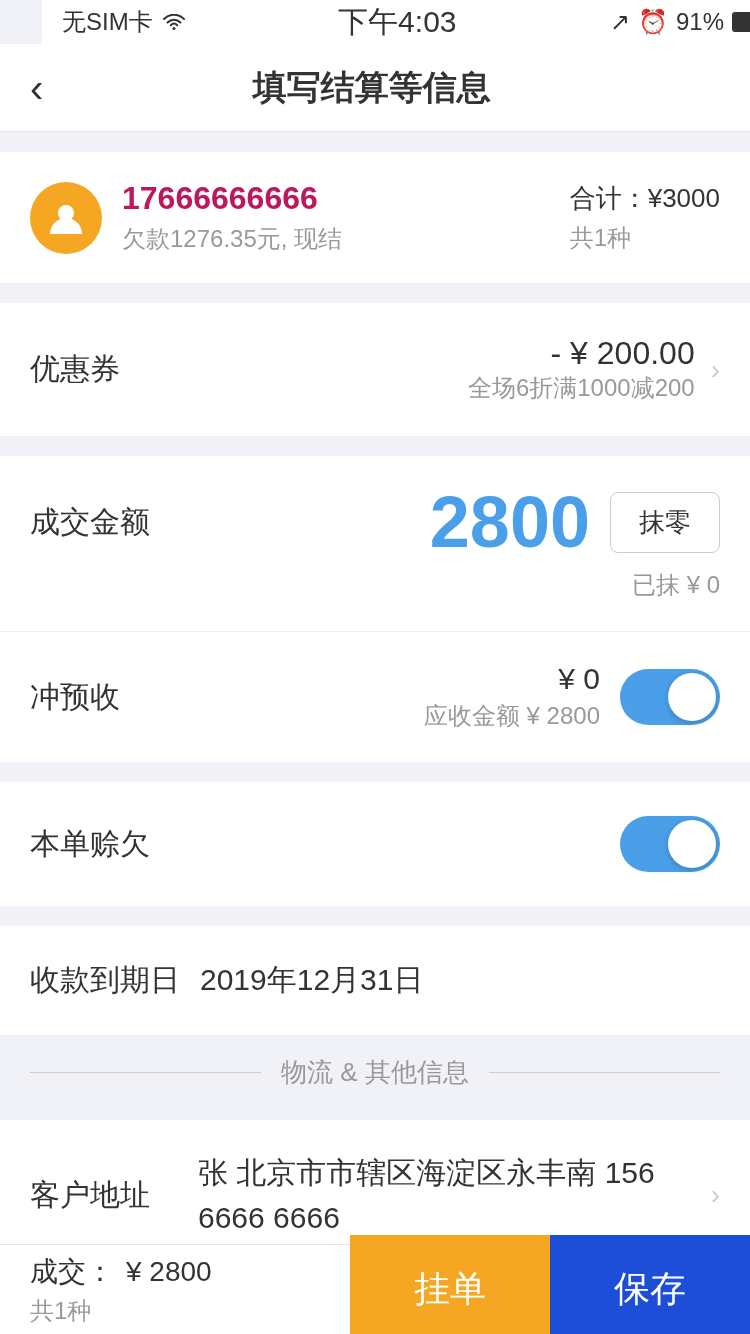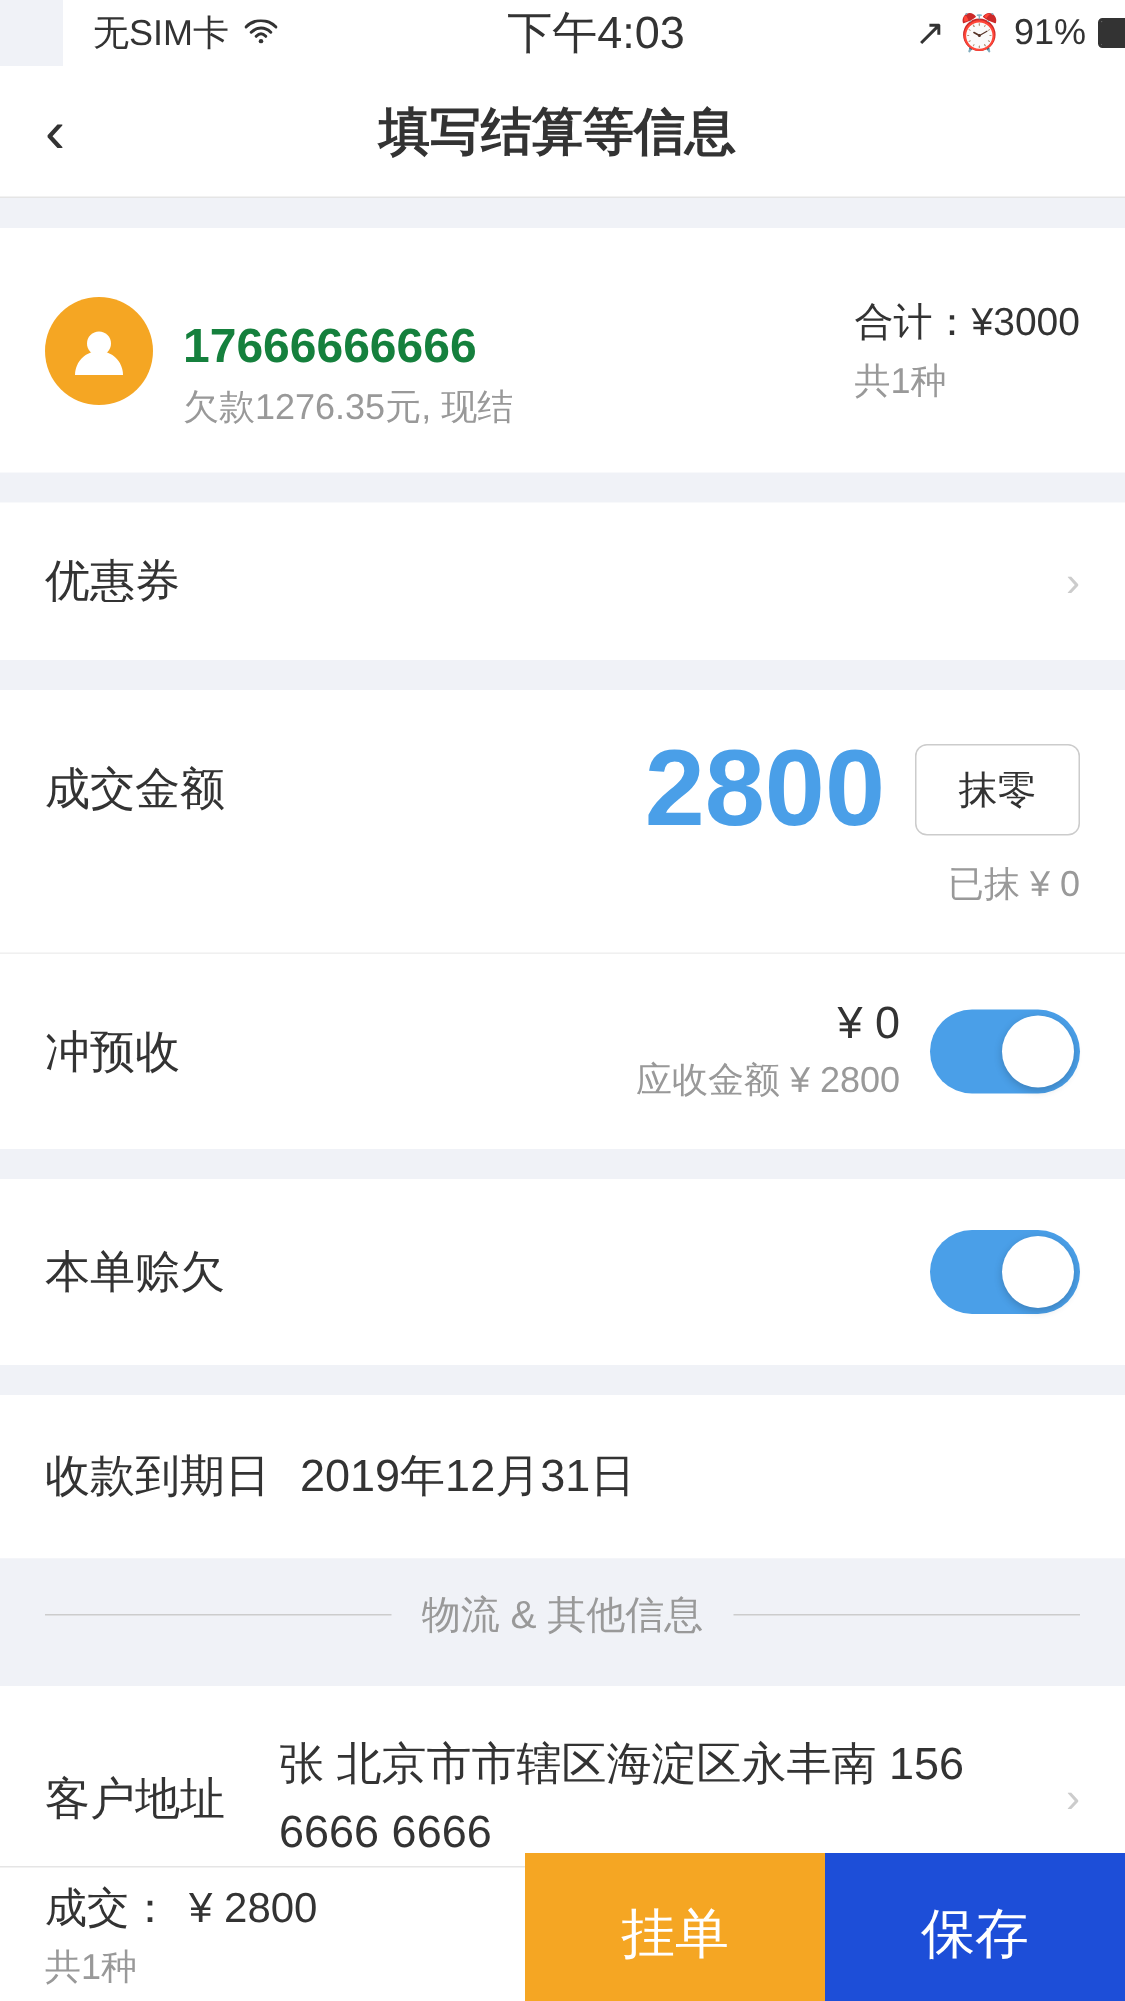--- a/index.html
+++ b/index.html
@@ -83,21 +83,21 @@
       align-items: center;
       gap: 20px;
     }
     .avatar {
       width: 72px; height: 72px; border-radius: 50%;
       background: #f5a623;
       display: flex; align-items: center; justify-content: center;
       color: #fff; font-size: 32px;
     }
     .customer-info {}
-    .customer-phone { font-size: 32px; font-weight: 600; color: #15803d; margin-top: 32px; }
+    .customer-phone { font-size: 32px; font-weight: 600; color: #be185d; }
     .customer-sub { font-size: 24px; color: #999; margin-top: 6px; }
     .customer-right { text-align: left; }
     .total-label { font-size: 26px; color: #333; }
     .total-count { font-size: 24px; color: #999; margin-top: 6px; }
 
     
     .section-white {
       background: #fff;
       margin-top: 20px;
     }
@@ -213,21 +213,21 @@
 
     
     .address-section {
       background: #fff;
       margin-top: 10px;
       padding: 30px;
       display: flex;
       align-items: center;
       justify-content: space-between;
     }
-    .address-label { font-size: 30px; color: #333; flex-shrink: 0; margin-right: 36px; }
+    .address-label { font-size: 30px; color: #333; flex-shrink: 0; margin-right: 48px; }
     .address-value { font-size: 30px; color: #333; flex: 1; line-height: 1.5; }
     .address-chevron { font-size: 28px; color: #ccc; margin-left: 10px; }
 
     
     .bottom-spacer {
       background: #f0f2f7;
       height: 180px;
     }
 
     
@@ -318,20 +318,24 @@
   <div class="customer-right">
     <div class="total-label">合计：¥3000</div>
     <div class="total-count">共1种</div>
   </div>
 </div>
 
 <div class="section-white">
   <div class="row">
     <span class="row-label">优惠券</span>
     <div class="row-right">
+      <div>
+        <div class="row-value-discount">- ¥ 200.00</div>
+        <div class="row-sub">全场6折满1000减200</div>
+      </div>
       <span class="chevron">›</span>
     </div>
   </div>
 </div>
 
 <div class="deal-section">
   <div class="deal-row">
     <span class="deal-label">成交金额</span>
     <div class="deal-right">
       <span class="deal-amount">2800</span>

